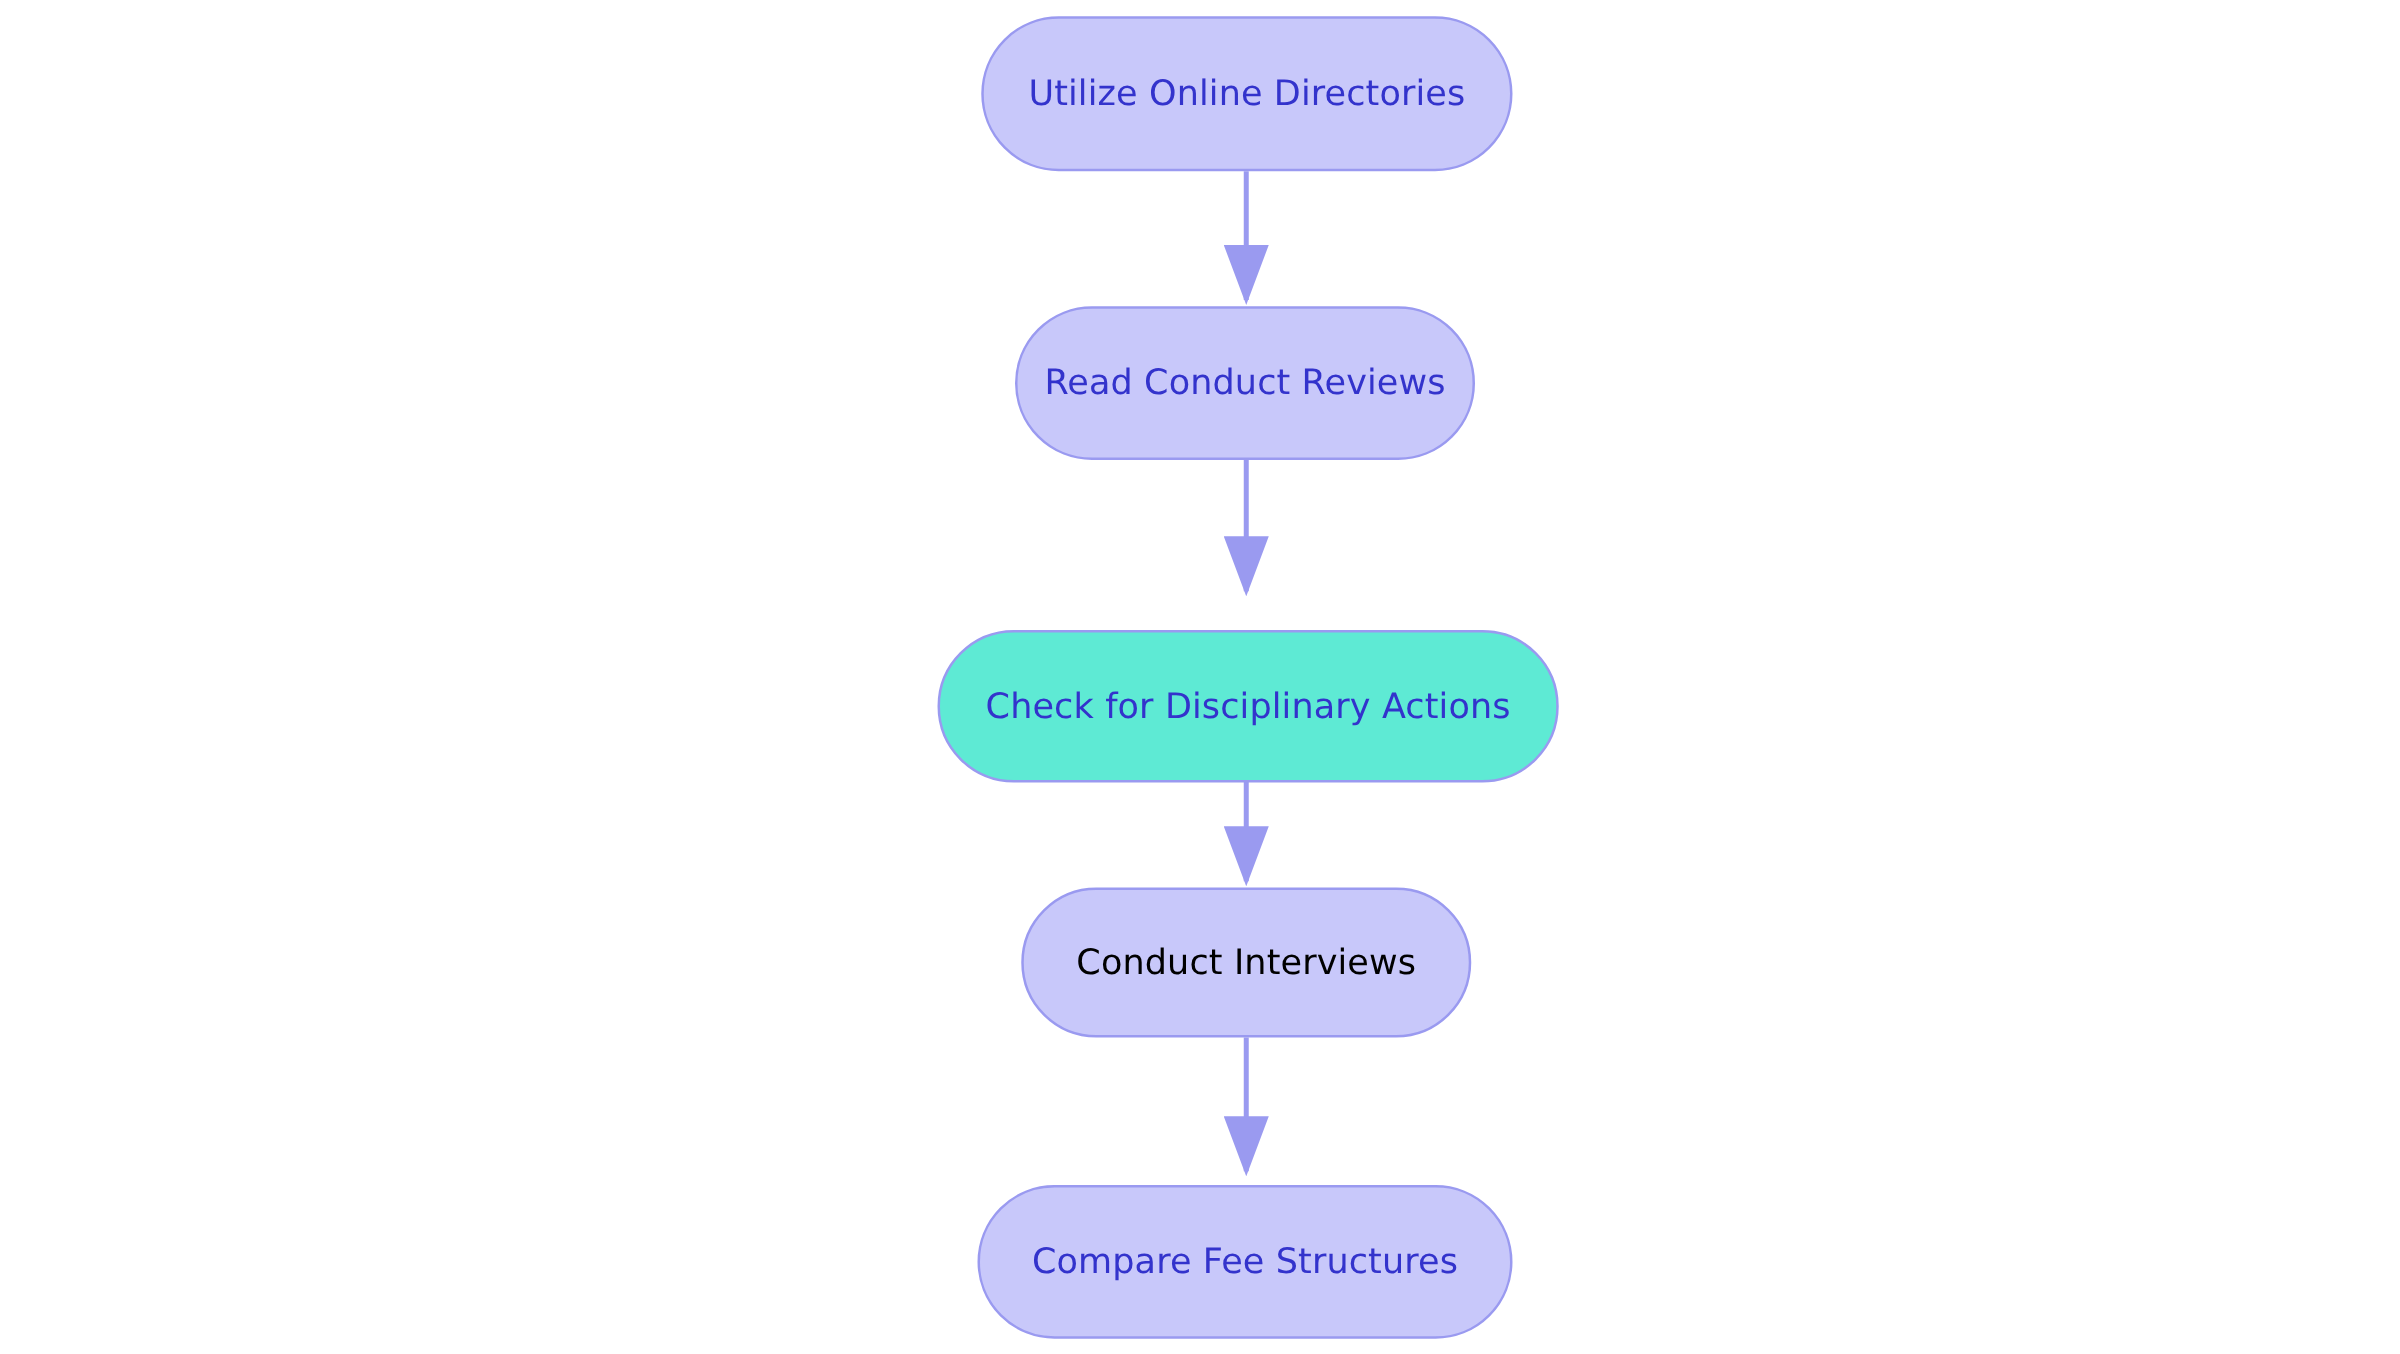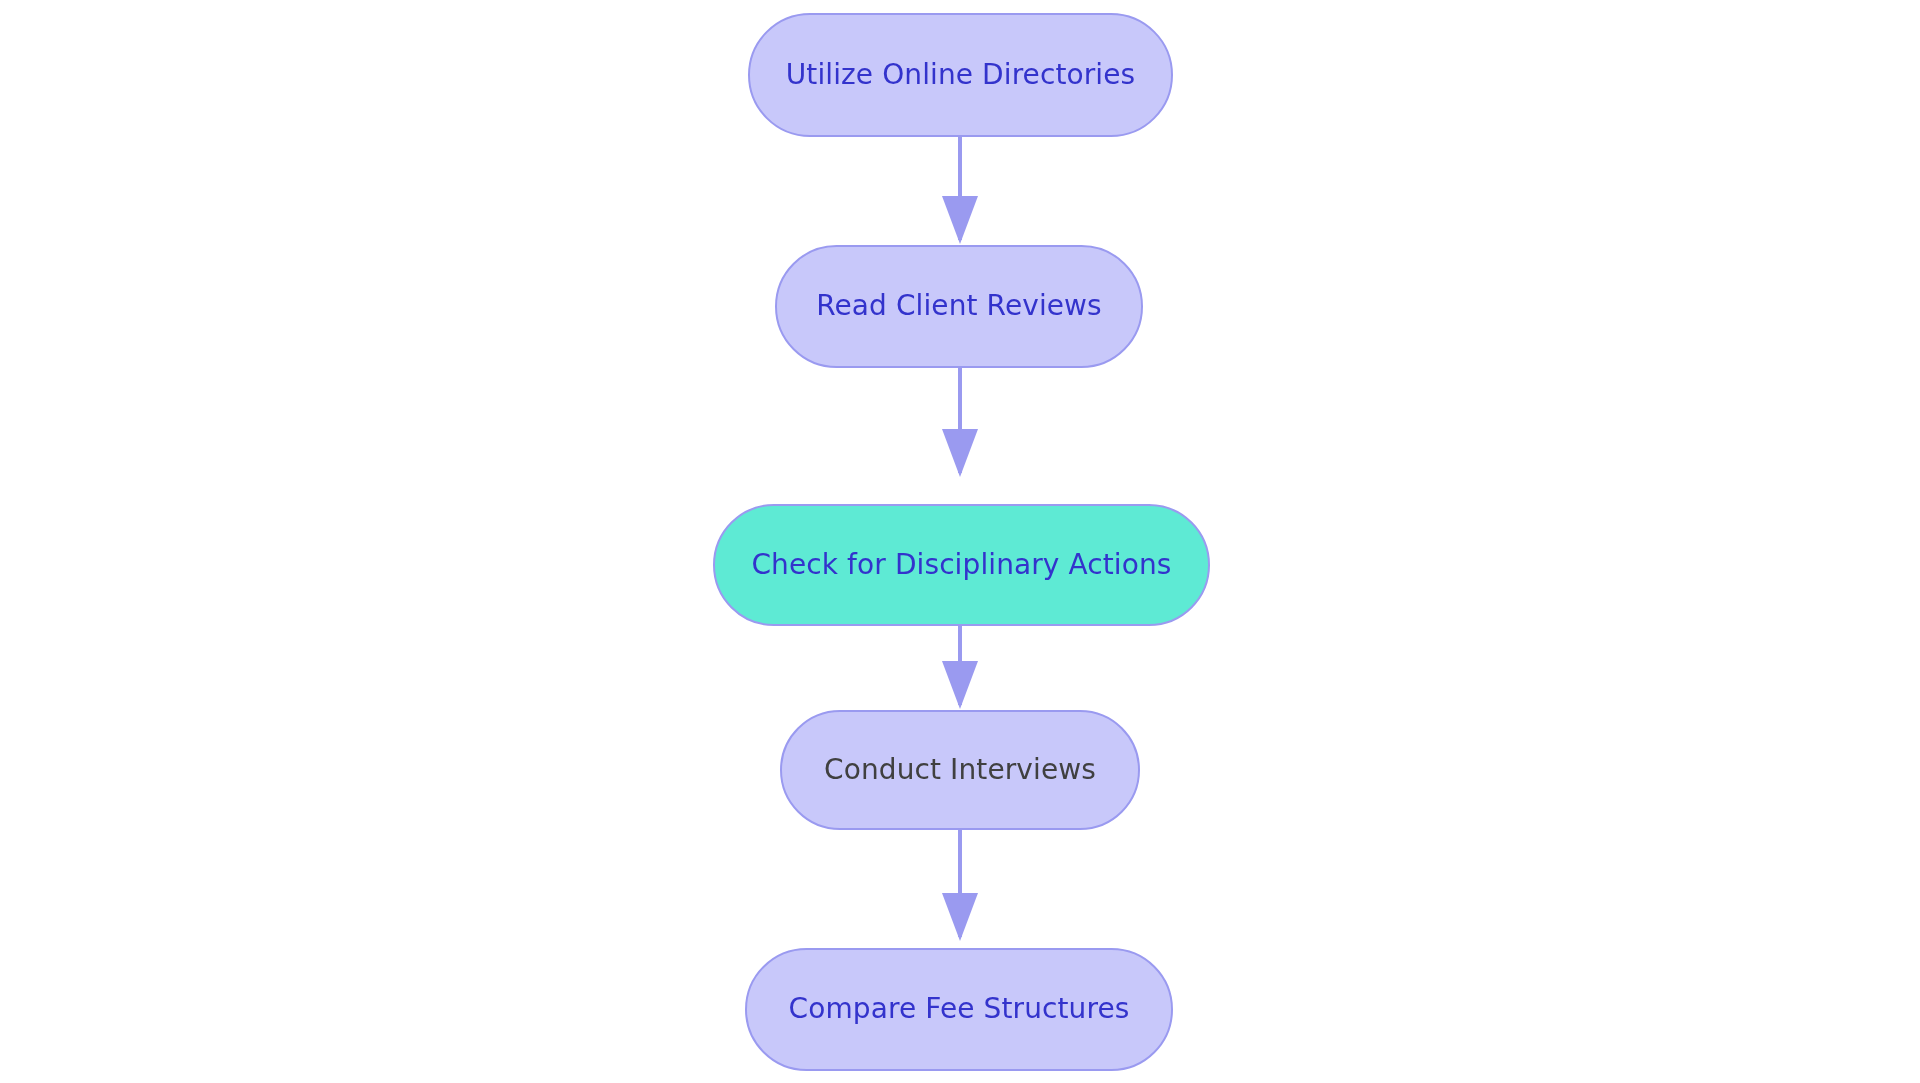--- a/index.html
+++ b/index.html
@@ -13,20 +13,21 @@
     height: 1083px;
     overflow: hidden;
     font-family: "DejaVu Sans", "Liberation Sans", sans-serif;
   }
 
   #flowchart-canvas {
     position: relative;
     width: 1656px;
     height: 1083px;
     background: #ffffff;
+    margin-left: 37px;
   }
 
   
   #edge-layer {
     position: absolute;
     left: 0;
     top: 0;
     width: 1920px;
     height: 1083px;
     z-index: 1;
@@ -82,28 +83,28 @@
     <line class="flow-edge" x1="960" y1="830" x2="960" y2="937" stroke="#9a9af0" stroke-width="4" marker-end="url(#arrowhead)"></line>
   </svg>
 
   <div id="node-layer">
 
     <div class="flow-node" style="left: 748px; top: 13px; width: 425px; height: 124px; background: rgb(200, 200, 250); border-color: rgb(154, 154, 240); color: rgb(51, 51, 204);">
       <span class="flow-node-label">Utilize Online Directories</span>
     </div>
 
     <div class="flow-node" style="left: 775px; top: 245px; width: 368px; height: 123px; background: rgb(200, 200, 250); border-color: rgb(154, 154, 240); color: rgb(51, 51, 204);">
-      <span class="flow-node-label">Read Client Reviews</span>
+      <span class="flow-node-label">Read Conduct Reviews</span>
     </div>
 
     <div class="flow-node" style="left: 713px; top: 504px; width: 497px; height: 122px; background: #5eead4; border-color: rgb(154, 154, 240); color: rgb(51, 51, 204);">
       <span class="flow-node-label">Check for Disciplinary Actions</span>
     </div>
 
-    <div class="flow-node" style="left: 780px; top: 710px; width: 360px; height: 120px; background: rgb(200, 200, 250); border-color: rgb(154, 154, 240); color: #404040;">
+    <div class="flow-node" style="left: 780px; top: 710px; width: 360px; height: 120px; background: rgb(200, 200, 250); border-color: rgb(154, 154, 240); color: #000000;">
       <span class="flow-node-label">Conduct Interviews</span>
     </div>
 
     <div class="flow-node" style="left: 745px; top: 948px; width: 428px; height: 123px; background: rgb(200, 200, 250); border-color: rgb(154, 154, 240); color: rgb(51, 51, 204);">
       <span class="flow-node-label">Compare Fee Structures</span>
     </div>
 
   </div>
 </div>
 

